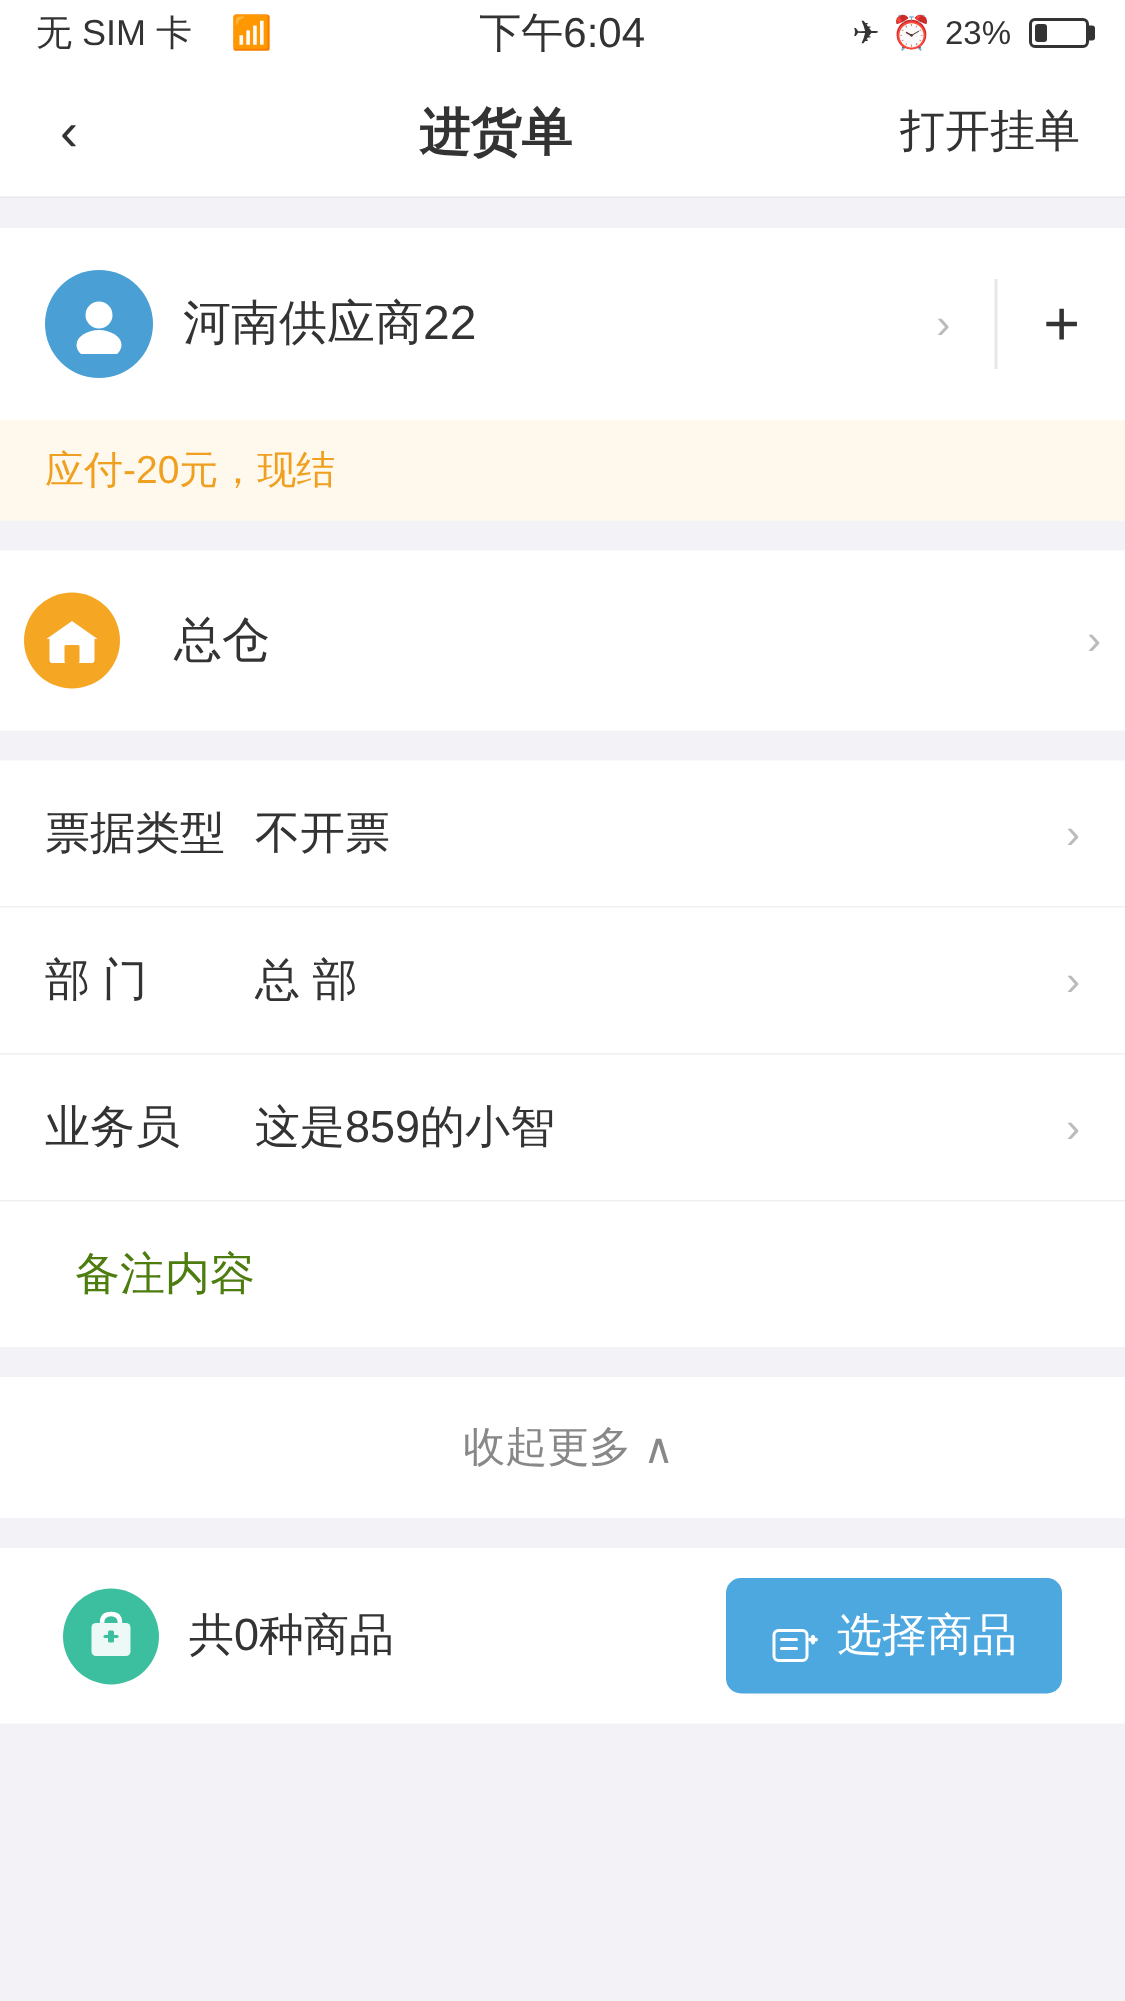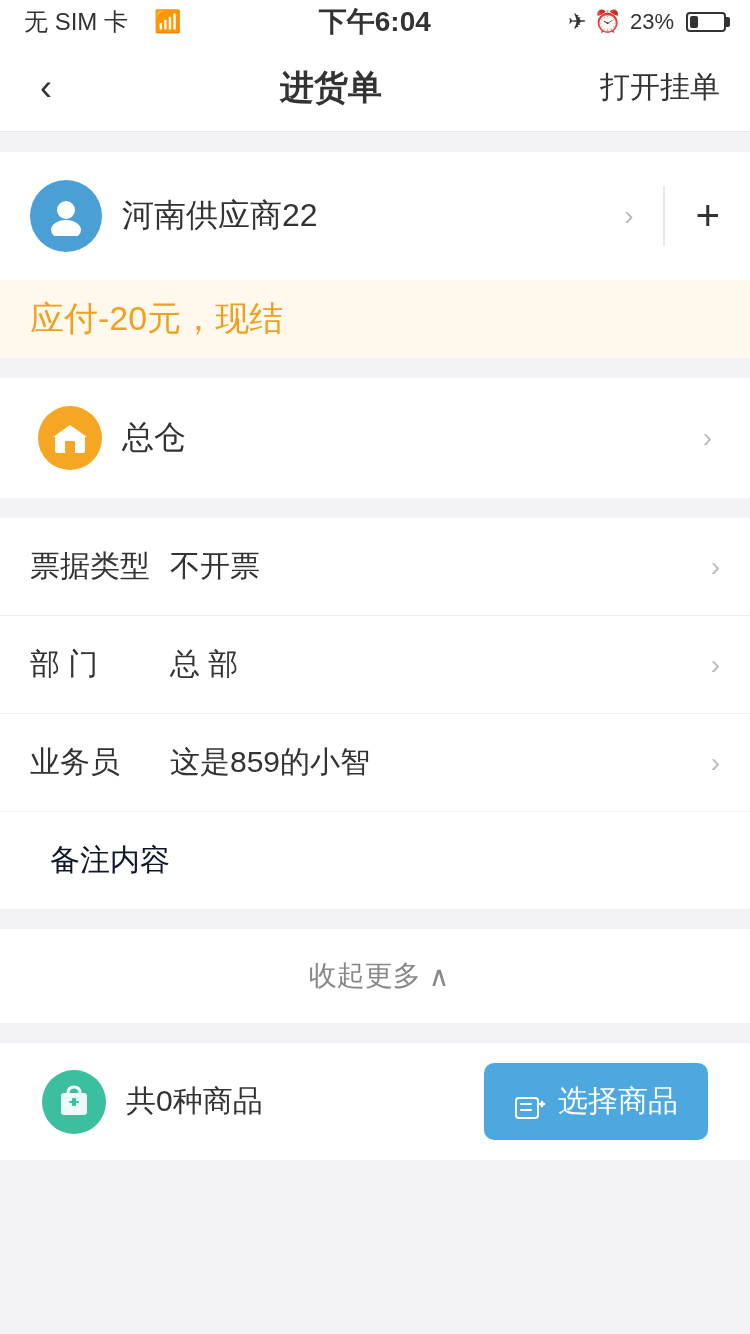--- a/index.html
+++ b/index.html
@@ -18,21 +18,21 @@
       height: 44px;
       background: #fff;
       display: flex;
       align-items: center;
       justify-content: space-between;
       padding: 0 24px;
       font-size: 24px;
       font-weight: 500;
     }
     .status-left { display: flex; align-items: center; gap: 26px; justify-content: flex-end; }
-    .status-center { font-size: 28px; font-weight: 700; }
+    .status-center { font-size: 28px; font-weight: 400; }
     .status-right { display: flex; align-items: center; gap: 8px; font-size: 22px; }
     .battery-icon {
       display: inline-block;
       width: 40px;
       height: 20px;
       border: 2px solid #333;
       border-radius: 4px;
       position: relative;
       margin-left: 4px;
     }
@@ -128,35 +128,36 @@
     .supplier-add {
       font-size: 42px;
       color: #333;
       cursor: pointer;
     }
 
     
     .notice-bar {
       background: #fff9ed;
       padding: 16px 30px;
-      font-size: 34px;
+      font-size: 26px;
       color: #f0a020;
     }
 
     
     .list-section {
       background: #fff;
       margin-top: 20px;
     }
     .list-row {
       display: flex;
       align-items: center;
-      padding: 28px 38px;
+      padding: 28px 16px;
       border-bottom: 1px solid #f0f0f0;
       min-height: 88px;
+      gap: 16px;
     }
     .list-row:last-child { border-bottom: none; }
     .warehouse-icon-wrap {
       width: 64px;
       height: 64px;
       border-radius: 50%;
       background: #f5a623;
       display: flex;
       align-items: center;
       justify-content: center;
@@ -195,21 +196,21 @@
     }
     .form-value {
       flex: 1;
       font-size: 30px;
       color: #333;
       padding-left: 20px;
     }
     .form-placeholder {
       flex: 1;
       font-size: 30px;
-      color: #0f172a;
+      color: #4d7c0f;
       padding-left: 20px;
     }
 
     
     .collapse-bar {
       background: #fff;
       margin-top: 20px;
       display: flex;
       align-items: center;
       justify-content: center;

